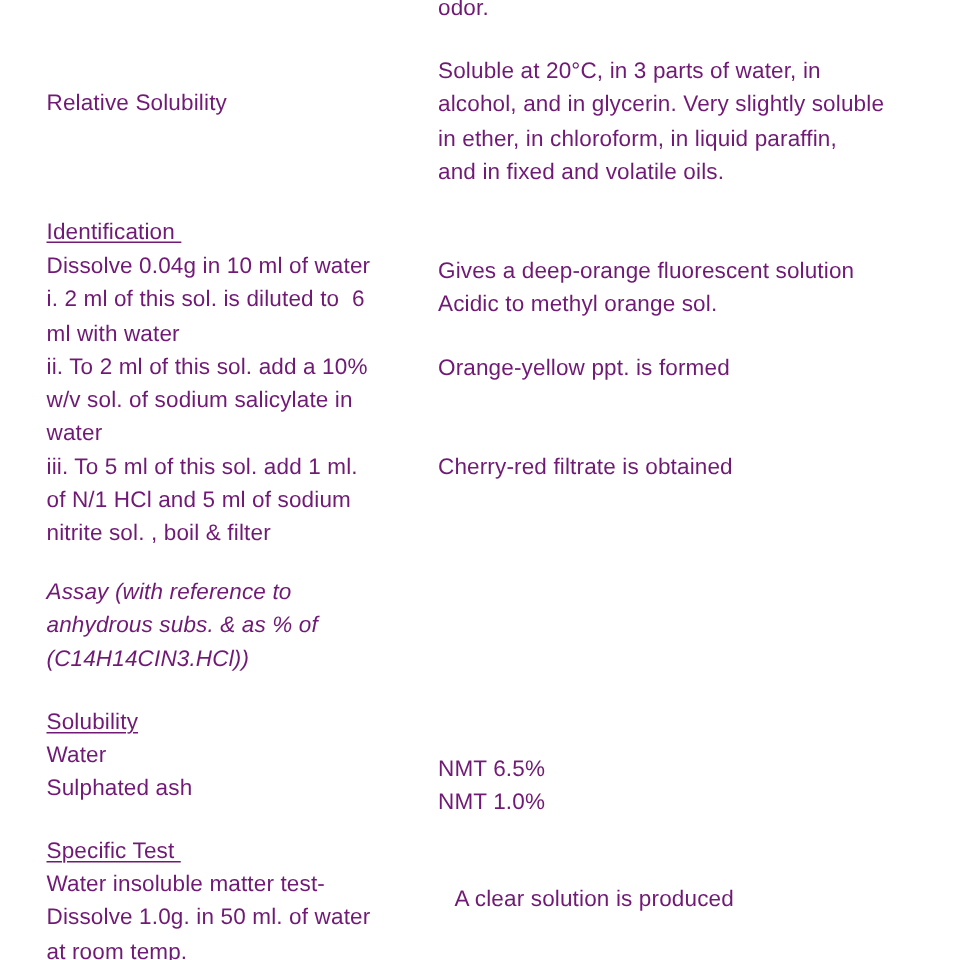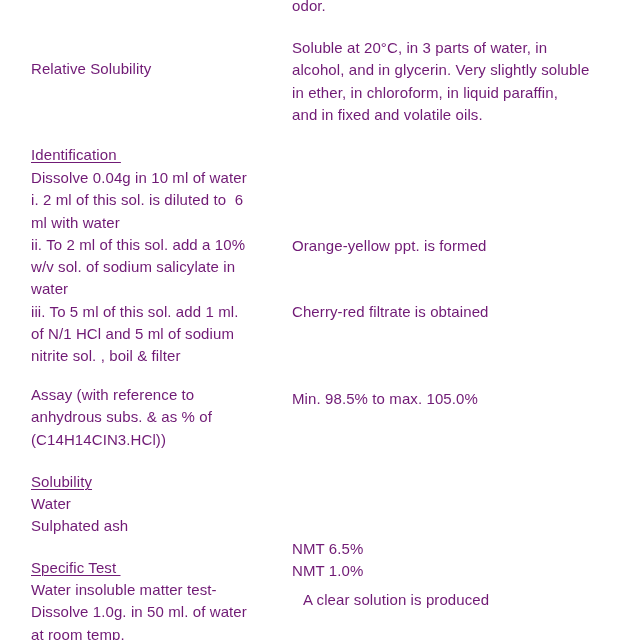--- a/index.html
+++ b/index.html
@@ -26,25 +26,25 @@
   }
   
   .p-odor        { left: 292px; top: -5px;  width: 340px; }
   .p-rs-label    { left: 31px;  top: 58px;  width: 250px; }
   .p-rs-result   { left: 292px; top: 37px;  width: 345px; }
   .p-id-head     { left: 31px;  top: 144px; }
   .p-id-tests    { left: 31px;  top: 167px; width: 262px; }
   .p-id-r1       { left: 292px; top: 170px; width: 345px; }
   .p-id-r2       { left: 292px; top: 235px; width: 345px; }
   .p-id-r3       { left: 292px; top: 301px; width: 345px; }
-  .p-assay-label { left: 31px;  top: 384px; width: 262px; }
+  .p-assay-label { left: 31px;  top: 384px; width: 262px; font-style: italic; }
   .p-assay-result{ left: 292px; top: 388px; width: 345px; }
   .p-imp-head    { left: 31px;  top: 471px; }
   .p-imp-items   { left: 31px;  top: 493px; width: 262px; }
-  .p-imp-results { left: 292px; top: 502px; width: 345px; margin-top: 36px; }
+  .p-imp-results { left: 292px; top: 502px; width: 345px; }
   .p-st-head     { left: 31px;  top: 557px; }
   .p-st-proc     { left: 31px;  top: 579px; width: 262px; }
   .p-st-result   { left: 303px; top: 589px; width: 345px; }
 </style>
 </head>
 <body>
 
 <div class="page">
 
   <div class="cell p-odor">odor.</div>
@@ -61,30 +61,31 @@
   <div class="cell p-id-tests">Dissolve 0.04g in 10 ml of water
 i. 2 ml of this sol. is diluted to  6
 ml with water
 ii. To 2 ml of this sol. add a 10%
 w/v sol. of sodium salicylate in
 water
 iii. To 5 ml of this sol. add 1 ml.
 of N/1 HCl and 5 ml of sodium
 nitrite sol. , boil &amp; filter</div>
 
+  <div class="cell p-id-r1">Gives a deep-orange fluorescent solution
+Acidic to methyl orange sol.</div>
 
   <div class="cell p-id-r2">Orange-yellow ppt. is formed</div>
 
   <div class="cell p-id-r3">Cherry-red filtrate is obtained</div>
 
   <div class="cell p-assay-label">Assay (with reference to
 anhydrous subs. &amp; as % of
 (C14H14CIN3.HCl))</div>
 
-  <div class="cell p-assay-result">Min. 98.5% to max. 105.0%</div>
 
   <div class="cell heading p-imp-head">Solubility</div>
 
   <div class="cell p-imp-items">Water
 Sulphated ash</div>
 
   <div class="cell p-imp-results">NMT 6.5%
 NMT 1.0%</div>
 
   <div class="cell heading p-st-head">Specific Test </div>

